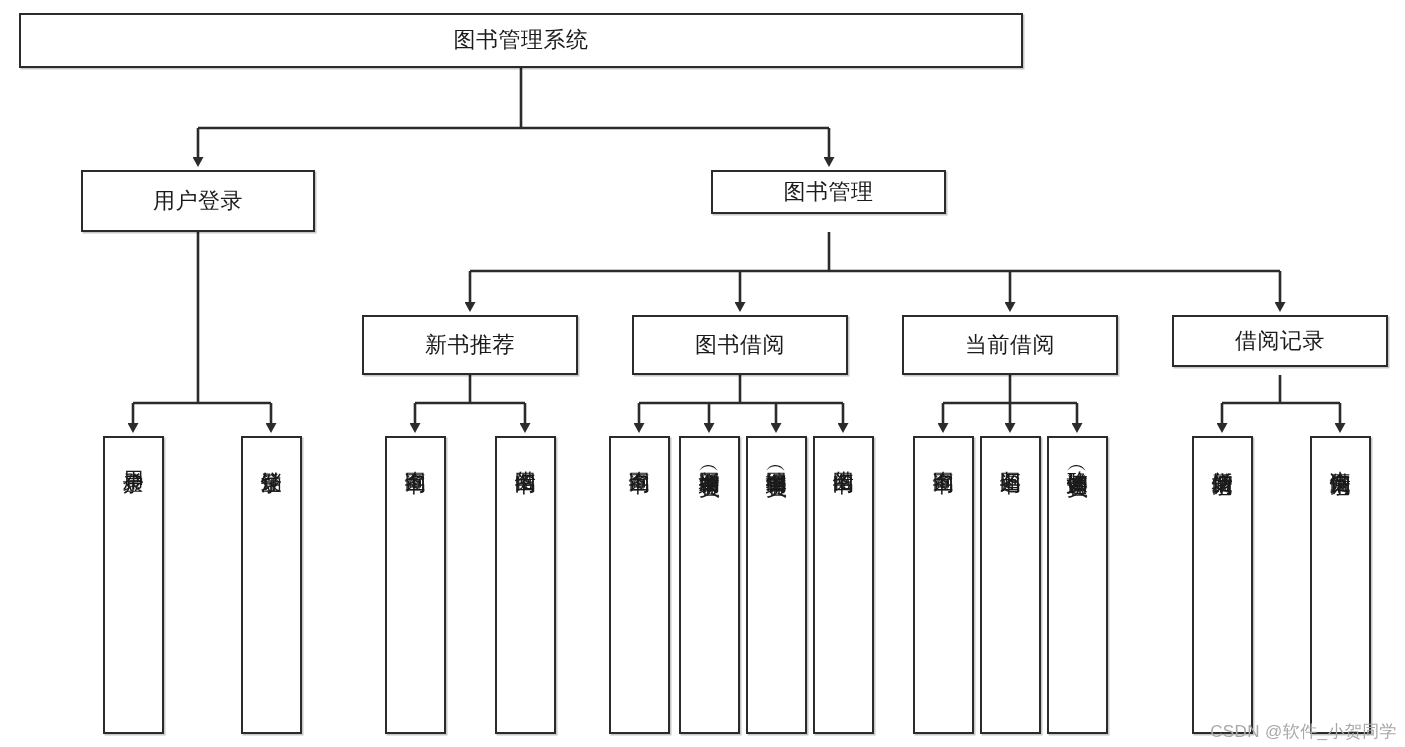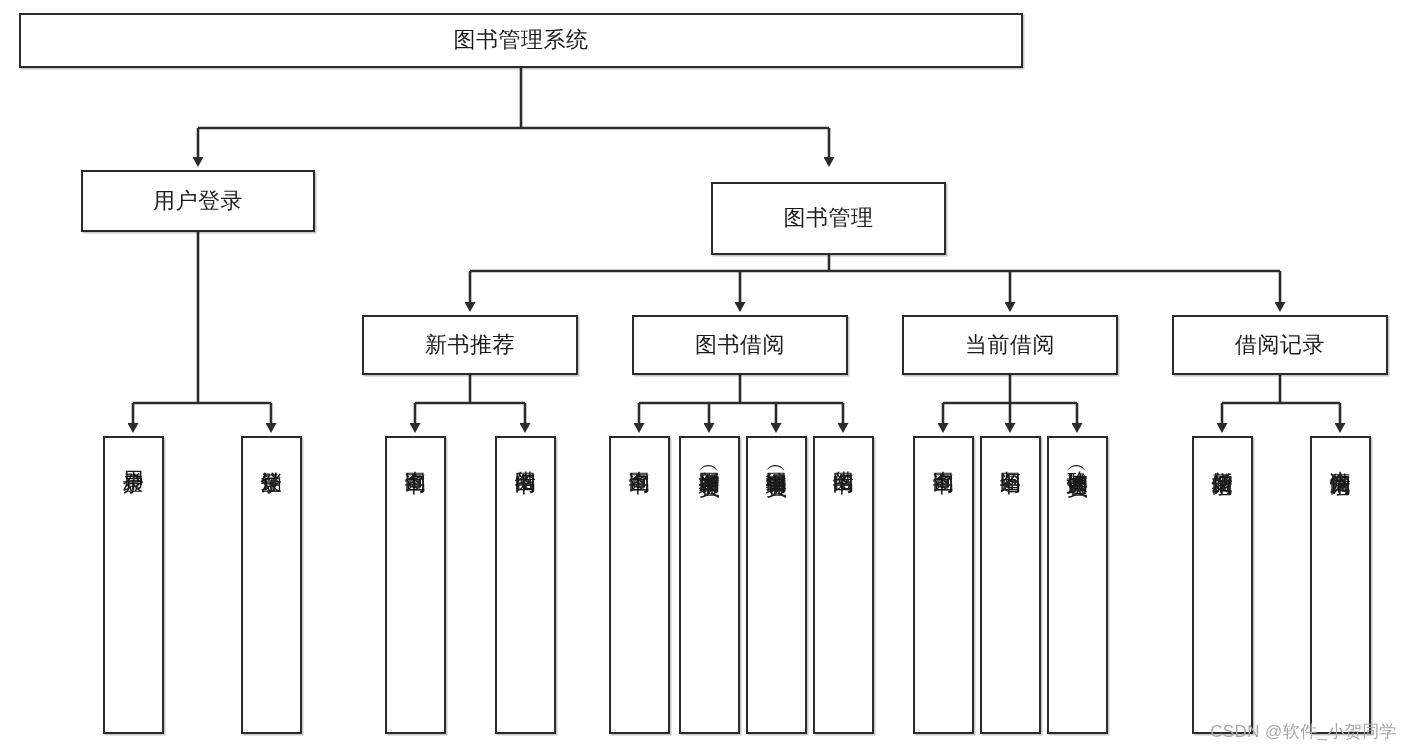--- a/index.html
+++ b/index.html
@@ -121,34 +121,34 @@
     </g>
   </svg>
 
   <div class="node" style="left:19px; top:13px; width:1004px; height:55px;">
     <span class="lbl">图书管理系统</span>
   </div>
 
   <div class="node" style="left:81px; top:170px; width:234px; height:62px;">
     <span class="lbl">用户登录</span>
   </div>
-  <div class="node" style="left:711px; top:170px; width:235px; height:73px;margin-top:12px;">
+  <div class="node" style="left:711px; top:170px; width:235px; height:44px;">
     <span class="lbl">图书管理</span>
   </div>
 
   <div class="node" style="left:632px; top:315px; width:216px; height:60px;">
     <span class="lbl">图书借阅</span>
   </div>
   <div class="node" style="left:362px; top:315px; width:216px; height:60px;">
     <span class="lbl">新书推荐</span>
   </div>
   <div class="node" style="left:902px; top:315px; width:216px; height:60px;text-align:center;">
     <span class="lbl">当前借阅</span>
   </div>
-  <div class="node" style="left:1172px; top:315px; width:216px; height:60px;">
+  <div class="node" style="left:1172px; top:315px; width:216px; height:52px;">
     <span class="lbl">借阅记录</span>
   </div>
 
   <div class="node vert" style="left:103px; top:436px; width:61px; height:298px;">
     <span class="lbl">用户登录</span>
   </div>
   <div class="node vert" style="left:241px; top:436px; width:61px; height:298px;">
     <span class="lbl">注销登录</span>
   </div>
 

